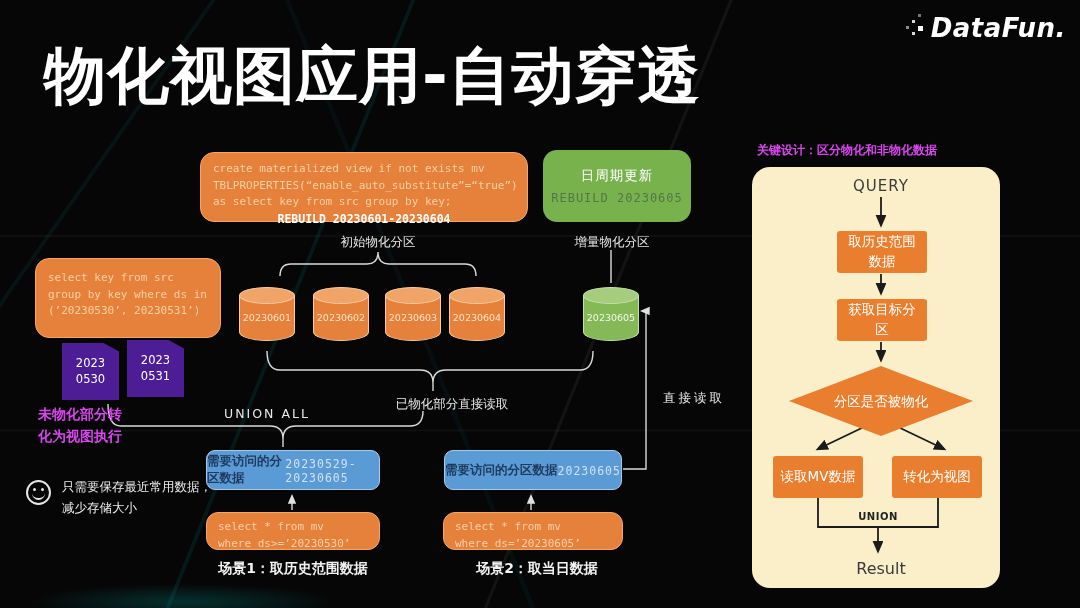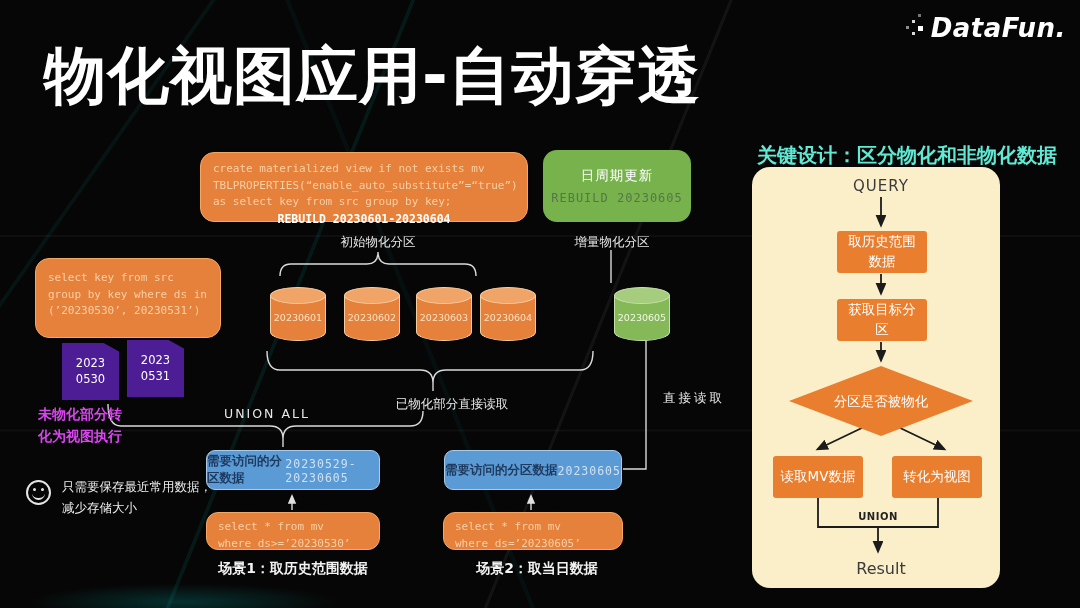--- a/index.html
+++ b/index.html
@@ -29,21 +29,21 @@
   .code-line{white-space:pre;font-size:11px;line-height:1.5;}
   .code-line.rebuild{color:#fff;font-weight:bold;text-align:center;font-size:11.5px;}
 
   
   .green-box{position:absolute;left:543px;top:150px;width:148px;height:72px;background:#77B24C;
              border-radius:14px;display:flex;flex-direction:column;align-items:center;justify-content:center;}
   .green-box .l1{color:#fff;font-size:13.5px;letter-spacing:1px;}
   .green-box .l2{color:#56764A;font-size:12px;font-family:"DejaVu Sans Mono","Liberation Mono",monospace;margin-top:6px;letter-spacing:1px;}
 
   
-  .cyl{position:absolute;width:56px;height:54px;margin-left:31px;}
+  .cyl{position:absolute;width:56px;height:54px;}
   .cyl-top{position:absolute;left:0;right:0;top:0;height:17px;border-radius:50%;z-index:2;box-sizing:border-box;}
   .cyl-body{position:absolute;left:0;right:0;top:8px;bottom:0;border-radius:0 0 28px 28px / 0 0 9px 9px;box-sizing:border-box;}
   .cyl.orange .cyl-top{background:#F0A468;border:1px solid #F7CD9E;}
   .cyl.orange .cyl-body{background:#E5813A;border:1px solid #F7CD9E;border-top:none;}
   .cyl.green .cyl-top{background:#A6CD7E;border:1px solid #C6E0A8;}
   .cyl.green .cyl-body{background:#85B957;border:1px solid #C6E0A8;border-top:none;}
   .cyl-label{position:absolute;left:0;right:0;top:25px;text-align:center;font-size:9.5px;color:#FBE3C8;z-index:3;}
   .cyl.green .cyl-label{color:#F2F7EA;}
 
   
@@ -64,21 +64,21 @@
 
   
   .smiley{position:absolute;left:26px;top:480px;width:25px;height:25px;border:2px solid #E6E6E6;border-radius:50%;box-sizing:border-box;}
   .smiley .eye{position:absolute;top:6px;width:3px;height:3px;background:#E6E6E6;border-radius:50%;}
   .smiley .eye.l{left:5px}.smiley .eye.r{right:5px}
   .smiley .mouth{position:absolute;left:4px;right:4px;bottom:3px;height:6px;border-bottom:2px solid #E6E6E6;border-radius:0 0 10px 10px;}
   .note-text{position:absolute;left:62px;top:477px;color:#EDEDED;font-size:12.5px;line-height:1.65;}
 
   
   .panel{position:absolute;left:752px;top:167px;width:248px;height:421px;background:#FBEFC9;border-radius:18px;}
-  .panel-heading{position:absolute;left:757px;top:142px;font-size:20px;font-weight:bold;color:#5eead4;white-space:nowrap;}
+  .panel-heading{position:absolute;left:757px;top:142px;font-size:12px;font-weight:bold;color:#d946ef;white-space:nowrap;}
   .flow-text{position:absolute;text-align:center;color:#3A3A3A;}
   .flow-box{position:absolute;width:90px;height:42px;background:#E87E2E;color:#fff;border-radius:3px;
             display:flex;align-items:center;justify-content:center;text-align:center;font-size:13.5px;line-height:1.45;}
   .flow-box .inner{width:76px;}
   .diamond{position:absolute;left:789px;top:366px;width:184px;height:70px;background:#E87E2E;
            clip-path:polygon(50% 0,100% 50%,50% 100%,0 50%);display:flex;align-items:center;justify-content:center;}
   .diamond .txt{width:100px;text-align:center;color:#fff;font-size:13.5px;line-height:1.4;}
   .union-label{position:absolute;left:850px;top:511px;width:56px;text-align:center;font-size:10px;color:#222;letter-spacing:.5px;font-weight:bold;}
 
   svg.overlay{position:absolute;left:0;top:0;pointer-events:none;}

